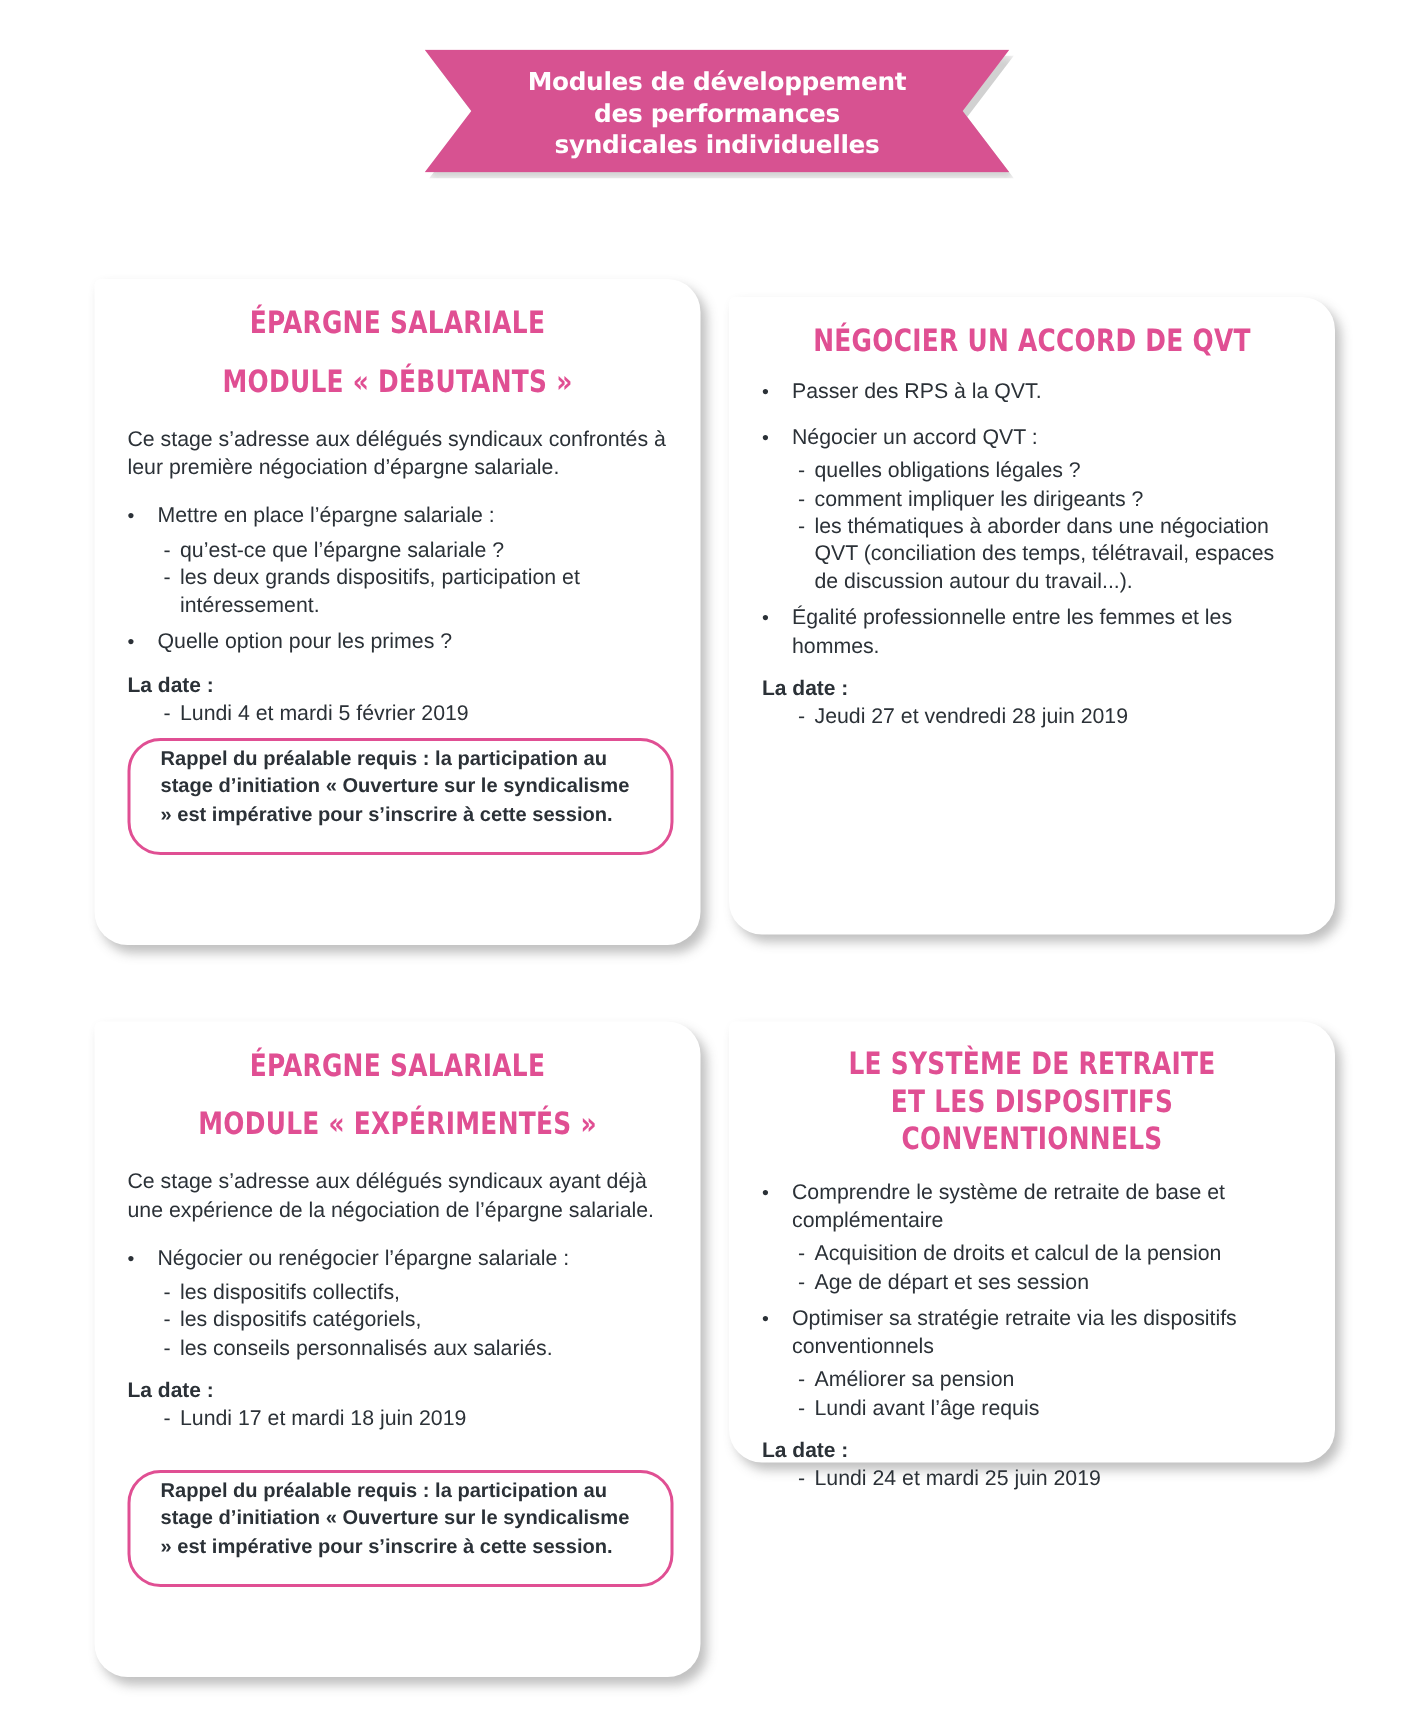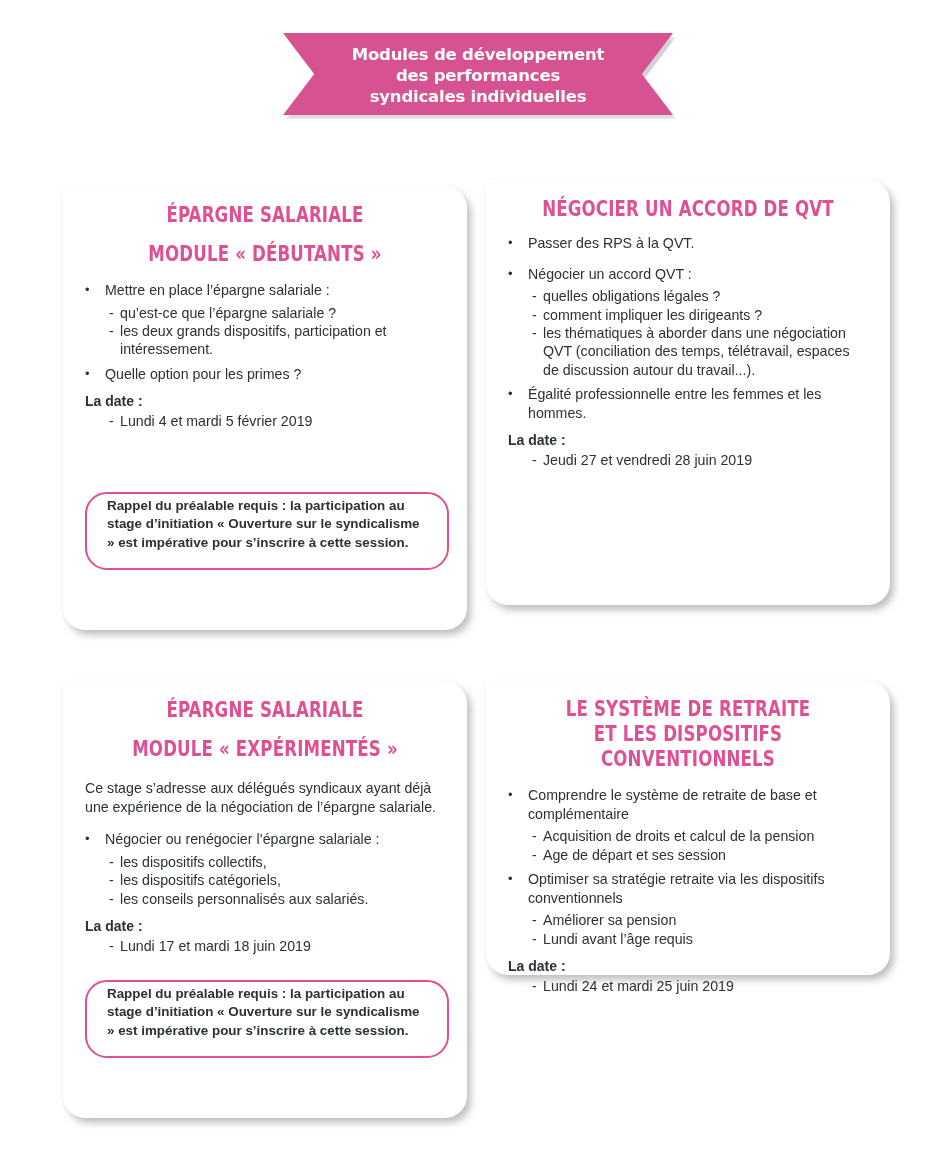--- a/index.html
+++ b/index.html
@@ -68,21 +68,21 @@
     position: absolute;
     background: #ffffff;
     border-radius: 22px;
     box-shadow: 4px 5px 7px rgba(70,70,70,.34);
     box-sizing: border-box;
     padding: 16px 22px 14px 22px;
   }
   .card-tl { border-top-left-radius: 4px; }
 
   #card-1 { left: 63px;  top: 186px; width: 404px; height: 444px; }
-  #card-2 { left: 486px; top: 180px; width: 404px; height: 425px; }
+  #card-2 { left: 486px; top: 198px; width: 404px; height: 425px; }
   #card-3 { left: 63px;  top: 681px; width: 404px; height: 437px; }
   #card-4 { left: 486px; top: 681px; width: 404px; height: 294px; }
 
   .card-title {
     color: #e04f93;
     font-family: "DejaVu Sans Condensed", "Liberation Sans Narrow", "Liberation Sans", sans-serif;
     font-weight: bold;
     font-size: 20.5px;
     line-height: 26px;
     letter-spacing: .2px;
@@ -168,20 +168,21 @@
     <div class="banner-line">Modules de développement</div>
     <div class="banner-line">des performances</div>
     <div class="banner-line">syndicales individuelles</div>
   </div>
 </div>
 
 <div class="card card-tl" id="card-1">
   <div class="card-title">ÉPARGNE SALARIALE</div>
   <div class="card-title t2">MODULE « DÉBUTANTS »</div>
 
+  <p class="intro">Ce stage s’adresse aux délégués syndicaux confrontés à leur première négociation d’épargne salariale.</p>
 
   <ul class="list">
     <li>
       <div class="bullet-row">
         <span class="dot">•</span>
         <span class="btext">Mettre en place l’épargne salariale :</span>
       </div>
       <ul class="sublist">
         <li class="sub-row">
           <span class="dash">-</span>

